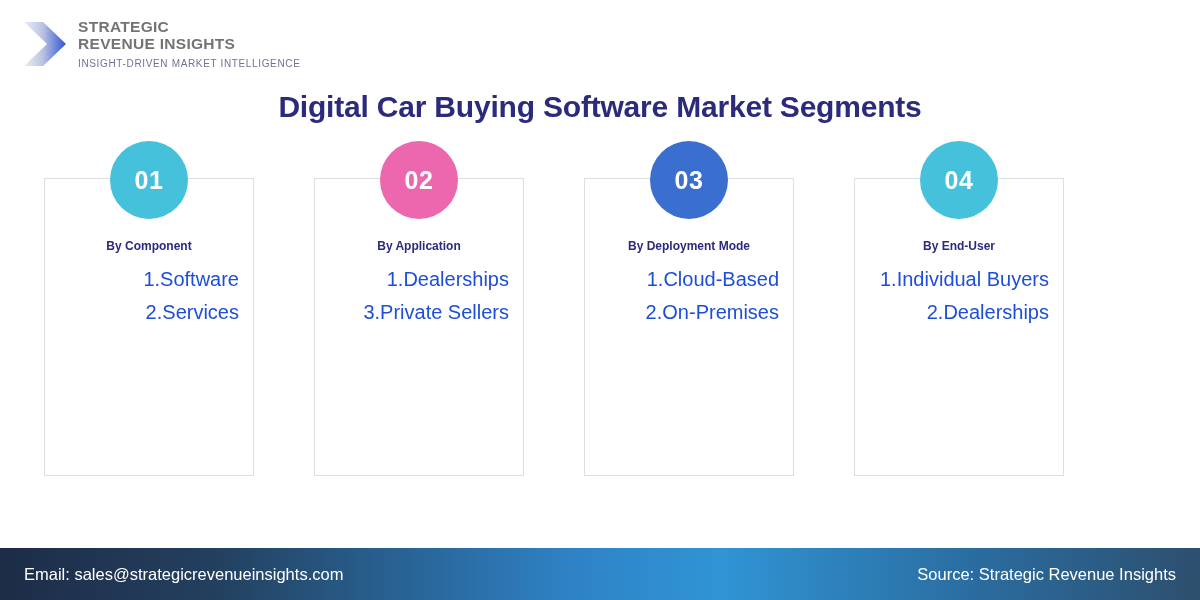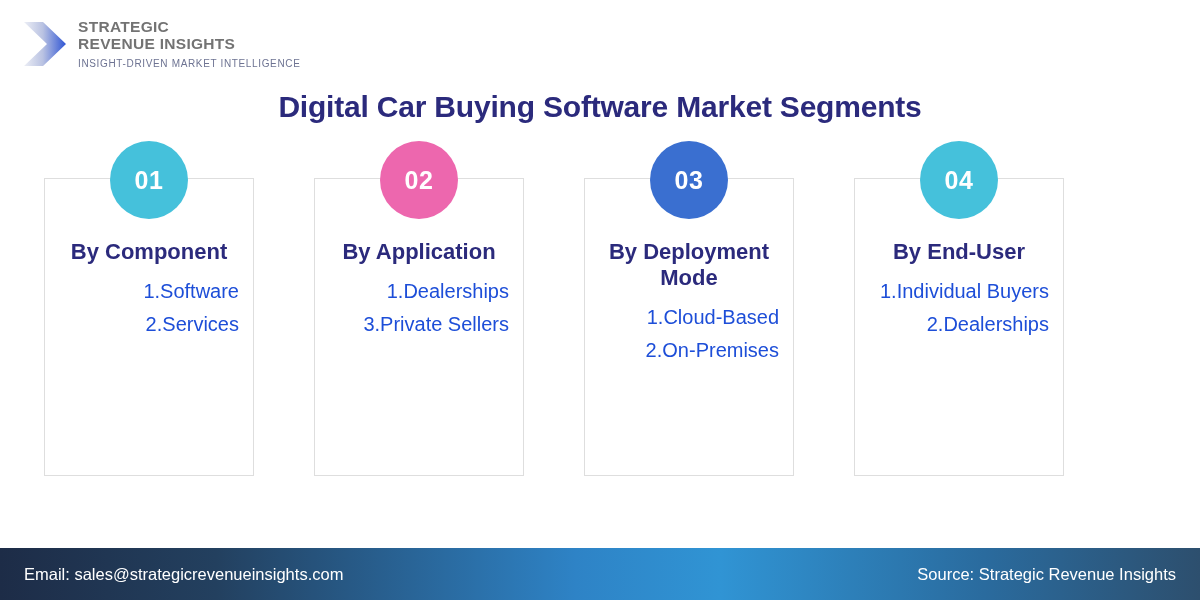--- a/index.html
+++ b/index.html
@@ -92,21 +92,21 @@
     align-items: center;
     justify-content: center;
     color: #ffffff;
     font-size: 25px;
     font-weight: bold;
     letter-spacing: 0.5px;
   }
   .card-title {
     margin-top: 60px;
     text-align: center;
-    font-size: 22px;
+    font-size: 12px;
     font-weight: bold;
     color: #2b2a7c;
   }
   .card-list {
     margin: 10px 0 0 0;
     padding: 0 14px 0 14px;
     list-style: none;
     color: #1d4ed8;
     font-size: 20px;
     line-height: 1.66;

